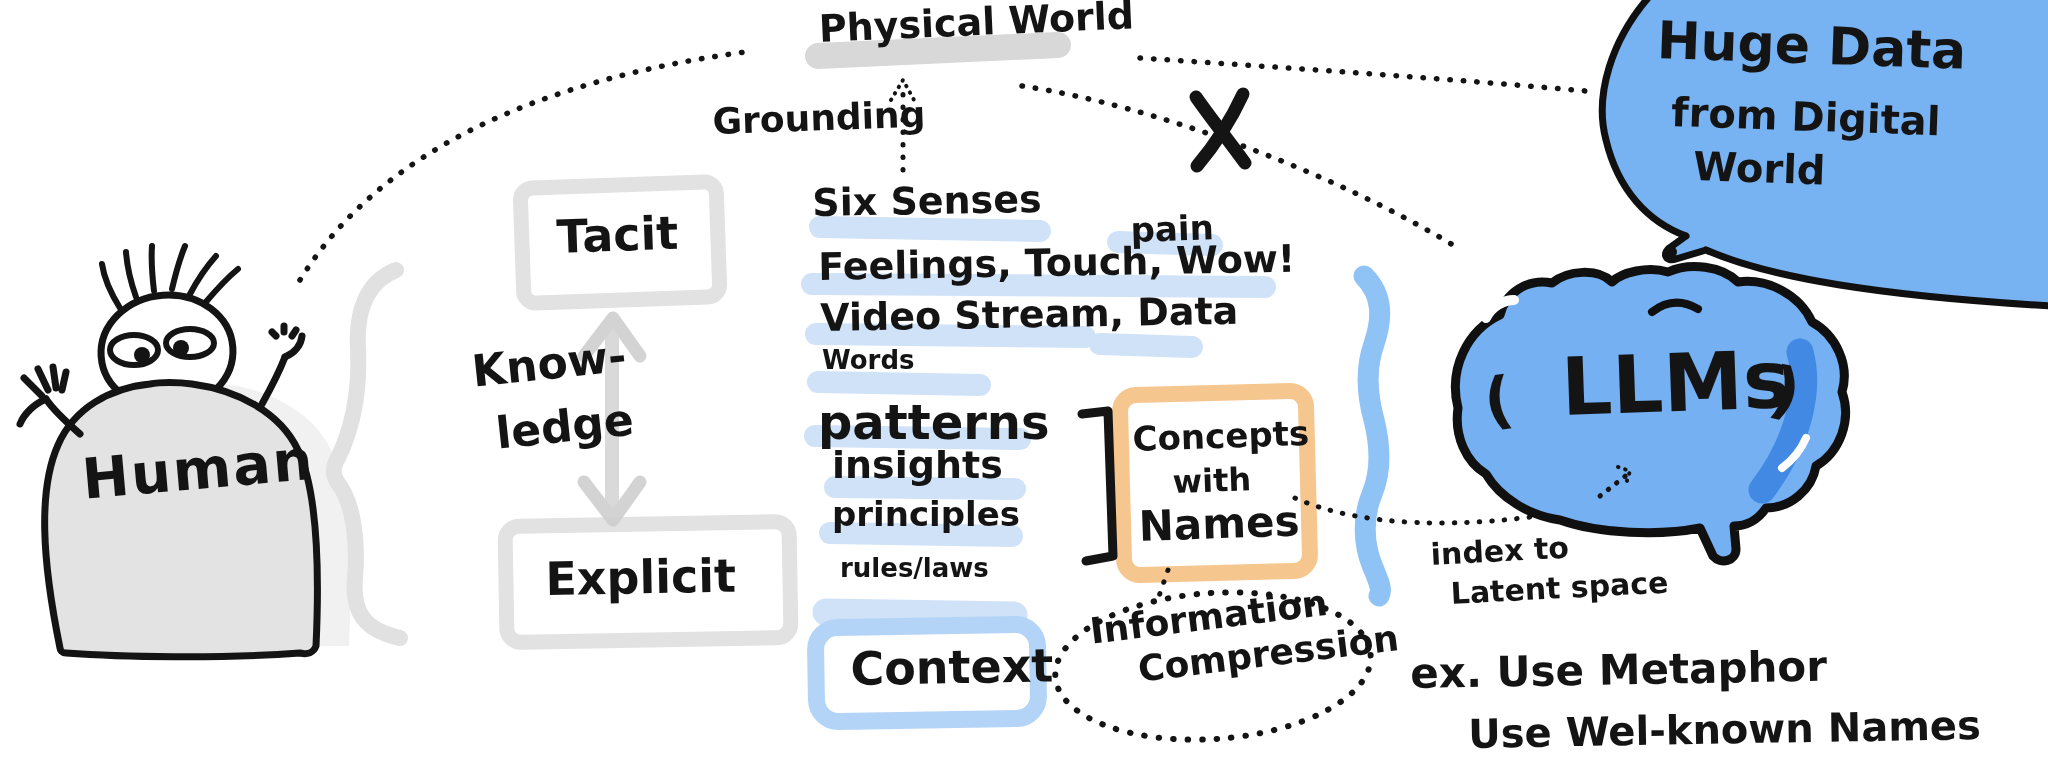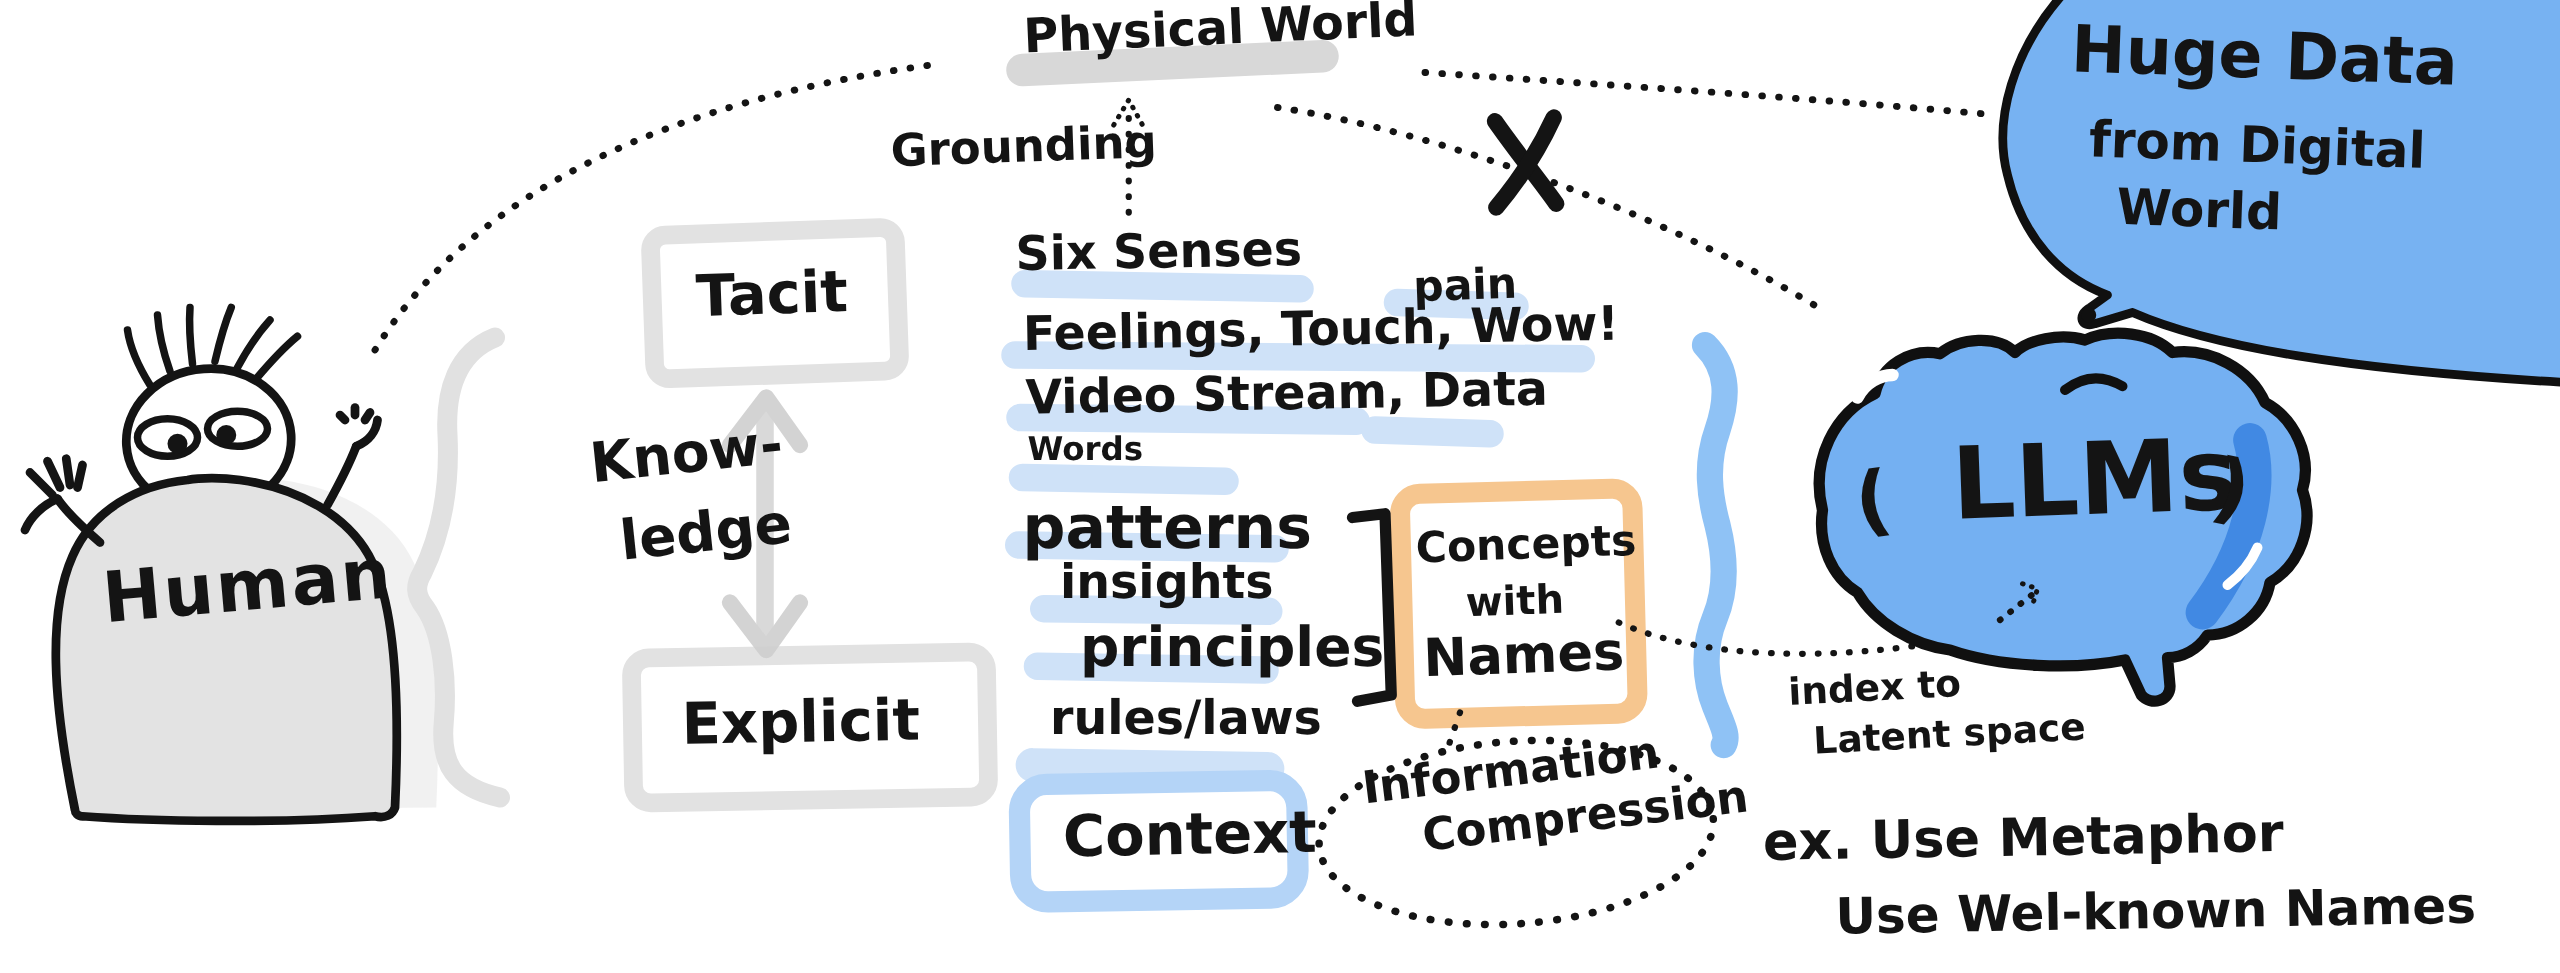--- a/index.html
+++ b/index.html
@@ -150,23 +150,23 @@
   <div class="txt" style="left:494px;top:412px;font-size:44px;transform:rotate(-6deg);">ledge</div>
 
   <div class="txt" style="left:80px;top:452px;font-size:56px;transform:rotate(-5deg);letter-spacing:2px;">Human</div>
 
   <div class="txt" style="left:812px;top:184px;font-size:38px;transform:rotate(-1deg);">Six Senses</div>
   <div class="txt" style="left:1130px;top:213px;font-size:34px;transform:rotate(-2deg);">pain</div>
   <div class="txt" style="left:818px;top:248px;font-size:38px;transform:rotate(-1deg);">Feelings, Touch, Wow!</div>
   <div class="txt" style="left:820px;top:299px;font-size:38px;transform:rotate(-1deg);">Video Stream, Data</div>
   <div class="txt" style="left:822px;top:347px;font-size:26px;">Words</div>
   <div class="txt" style="left:818px;top:398px;font-size:48px;">patterns</div>
-  <div class="txt" style="left:832px;top:446px;font-size:38px;margin-left:16px;">insights</div>
-  <div class="txt" style="left:864px;top:497px;font-size:44px;">principles</div>
-  <div class="txt" style="left:840px;top:555px;font-size:38px;">rules/laws</div>
+  <div class="txt" style="left:832px;top:446px;font-size:38px;">insights</div>
+  <div class="txt" style="left:832px;top:497px;font-size:34px;">principles</div>
+  <div class="txt" style="left:840px;top:555px;font-size:26px;">rules/laws</div>
   <div class="txt" style="left:850px;top:646px;font-size:46px;transform:rotate(-1deg);">Context</div>
 
   <div class="txt" style="left:1132px;top:422px;font-size:34px;transform:rotate(-2deg);">Concepts</div>
   <div class="txt" style="left:1172px;top:466px;font-size:32px;transform:rotate(-2deg);">with</div>
   <div class="txt" style="left:1138px;top:506px;font-size:42px;transform:rotate(-2deg);">Names</div>
 
   <div class="txt" style="left:1088px;top:614px;font-size:36px;transform:rotate(-7deg);">Information</div>
   <div class="txt" style="left:1136px;top:652px;font-size:36px;transform:rotate(-7deg);">Compression</div>
 
   <div class="txt" style="left:1480px;top:372px;font-size:62px;transform:rotate(-8deg);">(</div>

